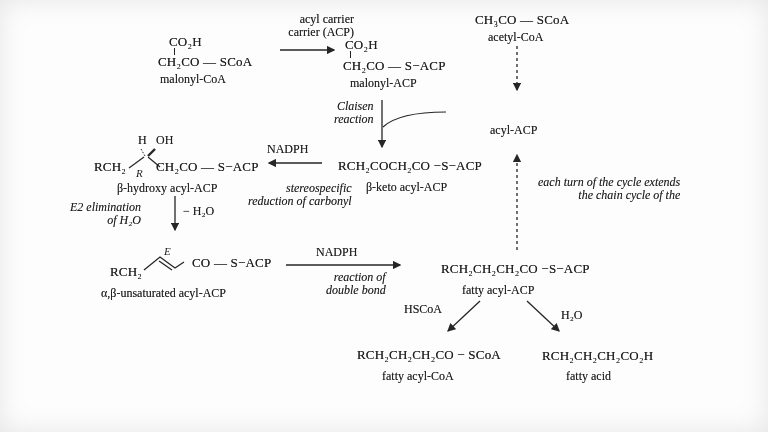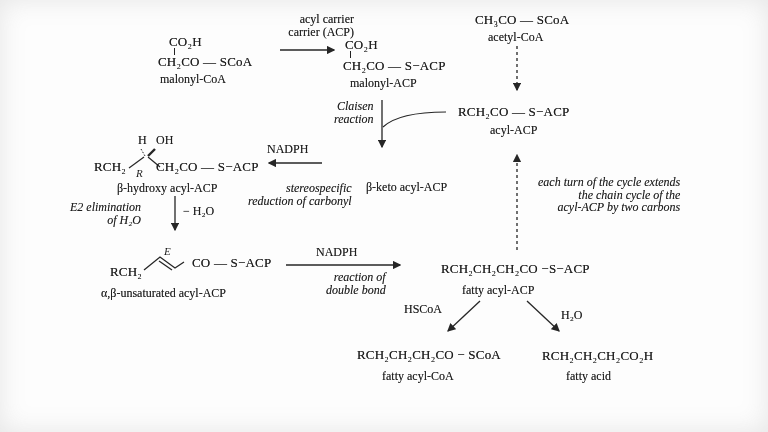--- a/index.html
+++ b/index.html
@@ -57,34 +57,34 @@
   <div class="t lbl" style="left:350px;top:76px">malonyl-ACP</div>
 
   
   <div class="t formula" style="left:475px;top:12px">CH₃CO — SCoA</div>
   <div class="t lbl" style="left:488px;top:30px">acetyl-CoA</div>
   <svg class="arrow" style="left:512px;top:46px" width="10" height="52">
     <line x1="5" y1="0" x2="5" y2="44" stroke-width="1.3" stroke-dasharray="3,3" marker-end="url(#ah)"></line>
   </svg>
 
   
-  <div class="t formula" style="left:458px;top:104px">RCH₂CO — S−ACP</div>
   <div class="t lbl" style="left:490px;top:123px">acyl-ACP</div>
 
   
   <div class="t note" style="left:334px;top:100px;line-height:12.5px">
     <div>Claisen</div>
     <div>reaction</div>
   </div>
   <svg class="arrow" style="left:373px;top:99px" width="76" height="58">
     <path d="M73,13 Q26,13 10,28" stroke-width="1.2"></path>
     <line x1="9" y1="1" x2="9" y2="48" stroke-width="1.3" marker-end="url(#ah)"></line>
   </svg>
 
   
+  <div class="t formula" style="left:338px;top:158px">RCH₂COCH₂CO −S−ACP</div>
   <div class="t lbl" style="left:366px;top:180px">β-keto acyl-ACP</div>
 
   
   <div class="t lbl" style="left:267px;top:142px">NADPH</div>
   <svg class="arrow" style="left:262px;top:158px" width="62" height="10">
     <line x1="60" y1="5" x2="7" y2="5" stroke-width="1.3" marker-end="url(#ah)"></line>
   </svg>
   <div class="t note" style="left:248px;top:182px;line-height:12.5px">
     <div>stereospecific</div>
     <div>reduction of carbonyl</div>
@@ -138,21 +138,20 @@
   <div class="t formula" style="left:441px;top:261px">RCH₂CH₂CH₂CO −S−ACP</div>
   <div class="t lbl" style="left:462px;top:283px">fatty acyl-ACP</div>
 
   
   <svg class="arrow" style="left:512px;top:146px" width="10" height="106">
     <line x1="5" y1="104" x2="5" y2="9" stroke-width="1.3" stroke-dasharray="3,3" marker-end="url(#ah)"></line>
   </svg>
   <div class="t note" style="left:538px;top:176px;line-height:12.5px">
     <div>each turn of the cycle extends</div>
     <div>the chain cycle of the</div>
-    <div>acyl-ACP by two carbons</div>
   </div>
 
   
   <div class="t lbl" style="left:404px;top:302px">HSCoA</div>
   <svg class="arrow" style="left:441px;top:298px" width="42" height="40">
     <line x1="39" y1="3" x2="7" y2="33" stroke-width="1.3" marker-end="url(#ah)"></line>
   </svg>
 
   
   <div class="t lbl" style="left:561px;top:308px">H₂O</div>

